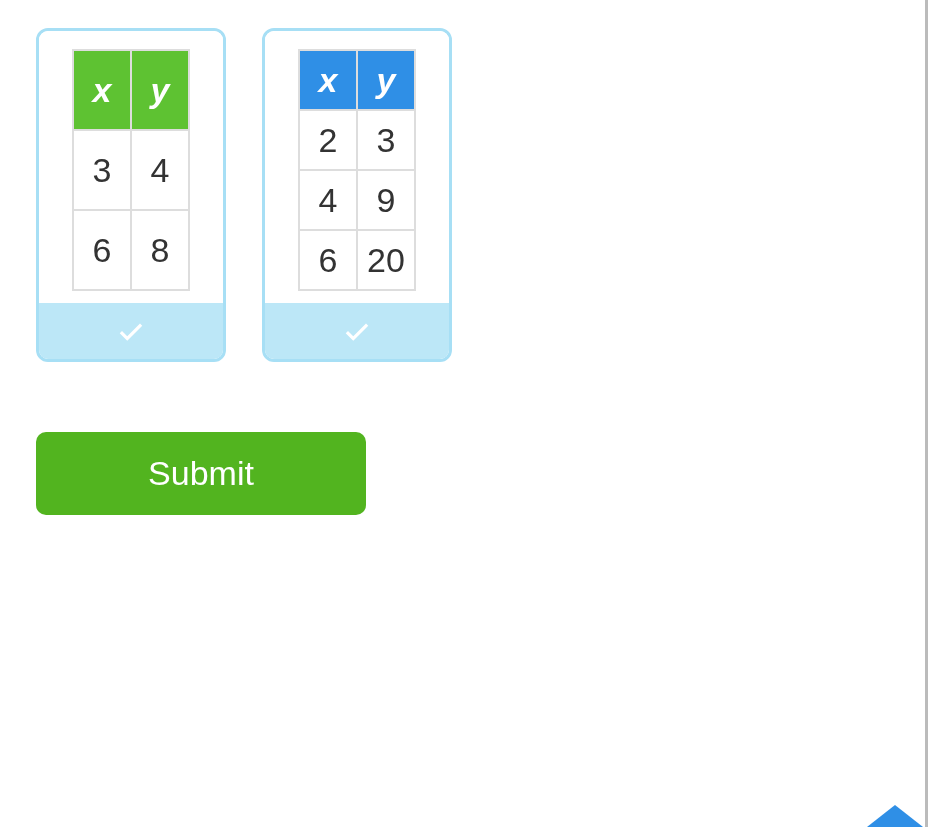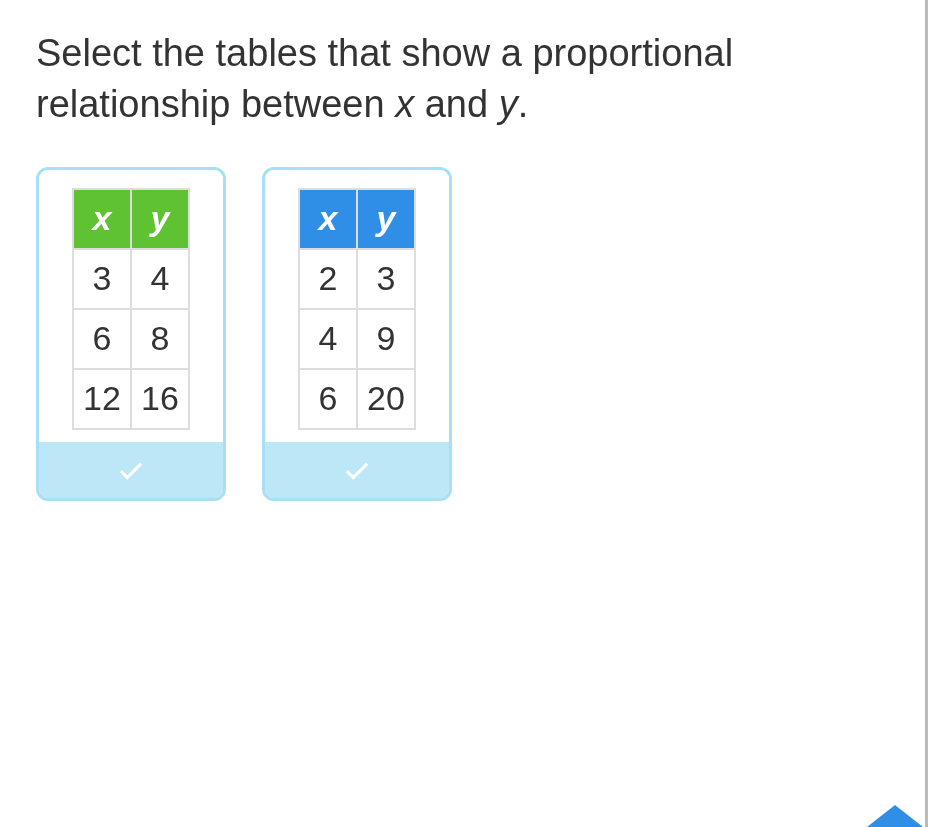--- a/index.html
+++ b/index.html
@@ -103,45 +103,38 @@
       width: 0; height: 0;
       border-left: 28px solid transparent;
       border-right: 28px solid transparent;
       border-bottom: 22px solid #2f8fe6;
     }
   </style>
 </head>
 <body>
 
 <div class="content">
-  <p class="question">
-    <span>Select the tables that show a proportional relationship between </span><span class="var">x</span><span> and </span><span class="var">y</span><span>.</span>
-  </p>
 
   <div class="cards">
 
     <div class="card">
       <div class="card-inner">
         <table class="data hgreen">
           <tbody>
               <tr>
             <th>x</th>
             <th>y</th>
           </tr>
           <tr>
             <td>3</td>
             <td>4</td>
           </tr>
           <tr>
             <td>6</td>
             <td>8</td>
-          </tr>
-          <tr>
-            <td>12</td>
-            <td>16</td>
           </tr>
         </tbody>
           </table>
       </div>
       <div class="check-strip">
         <svg viewBox="0 0 24 24">
             <path d="M9 16.2l-4.2-4.2L3 13.8 9 19.8 21 7.8 19.2 6z"></path>
           </svg>
       </div>
     </div>
@@ -171,16 +164,17 @@
       </div>
       <div class="check-strip">
         <svg viewBox="0 0 24 24">
             <path d="M9 16.2l-4.2-4.2L3 13.8 9 19.8 21 7.8 19.2 6z"></path>
           </svg>
       </div>
     </div>
 
   </div>
 
+  <button class="submit">Submit</button>
 </div>
 
 <div class="side-border"></div>
 <div class="corner-tri"></div>
 
 </body></html>

